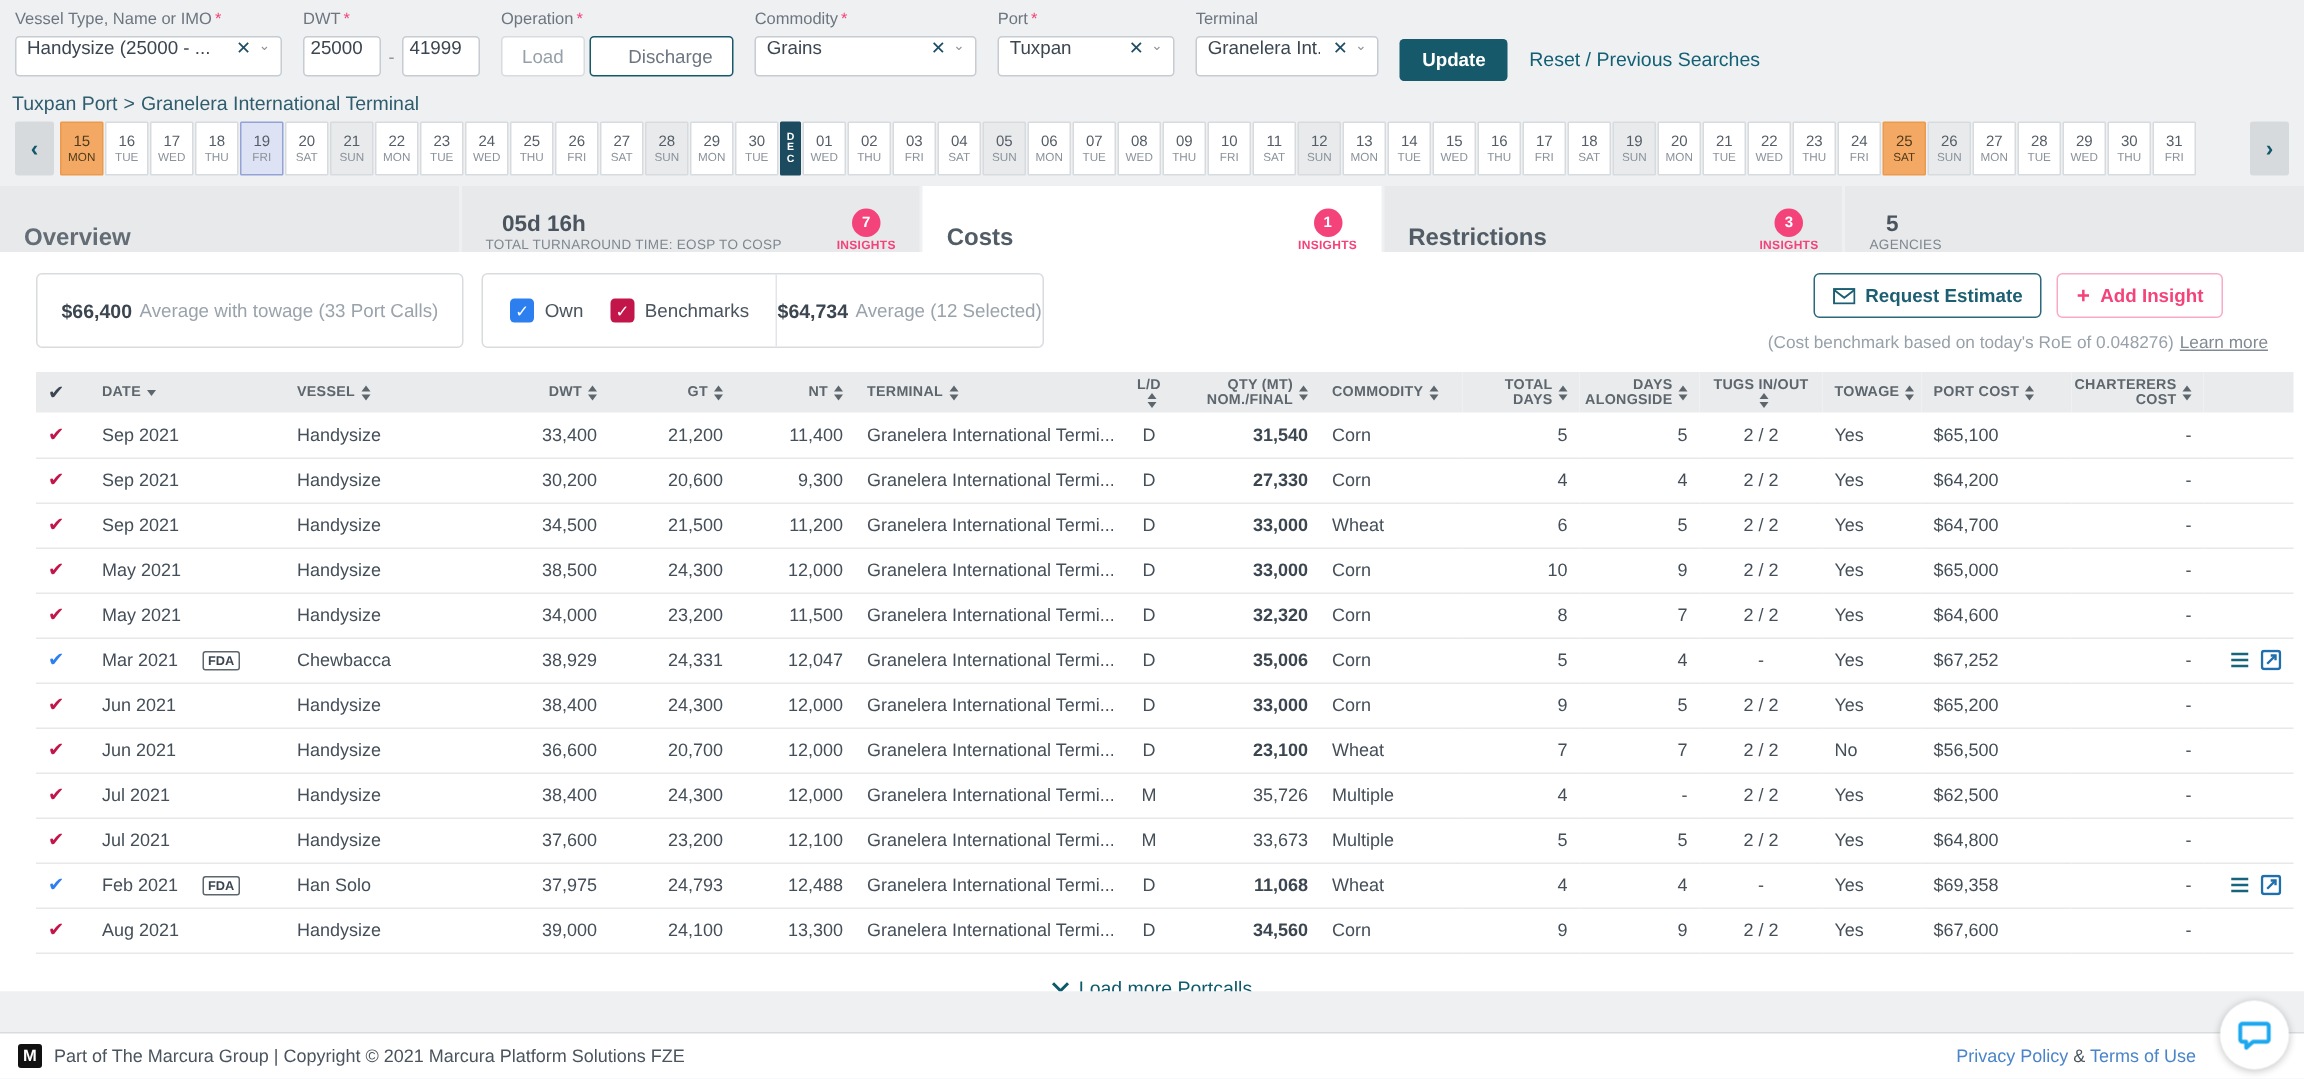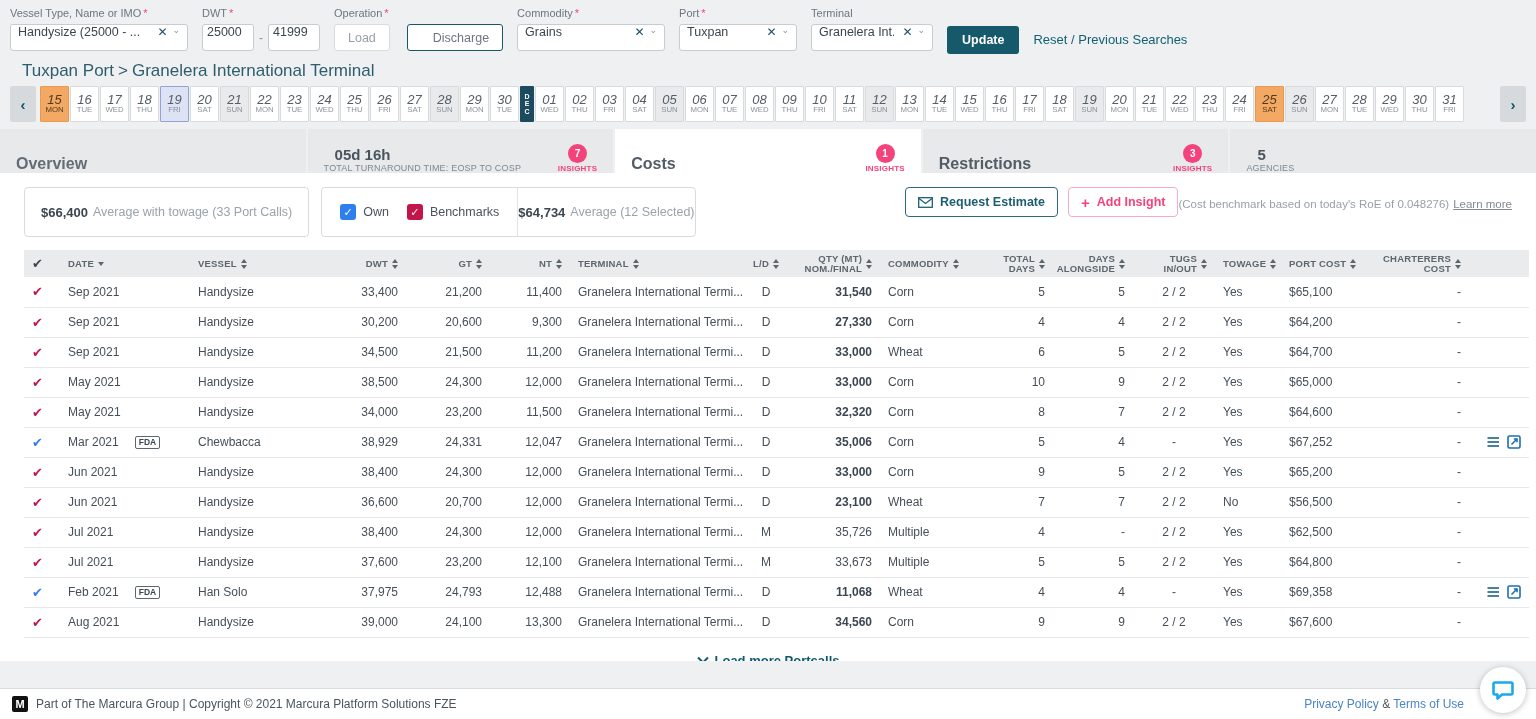--- a/index.html
+++ b/index.html
@@ -17,34 +17,34 @@
   .field .flabel { font-size:11px; color:#6d7680; margin-bottom:5px; white-space:nowrap; }
   .req { color:var(--pink,#f4437a); margin-left:2px; }
   .control, .sel { height:27px; background:#fff; border:1px solid #c6ccd1; border-radius:3px; display:flex; align-items:flex-start; font-size:12.5px; color:#3c4650; }
   .sel { padding:0 7px; cursor:pointer; }
   .sel .sel-text { flex:1; white-space:nowrap; overflow:hidden; }
   .sel .x { color:#1d4e66; font-weight:bold; font-size:12px; margin:0 5px 0 8px; }
   .sel .chev { color:#8a939b; font-size:9px; }
   .dwt-wrap { display:flex; align-items:center; gap:5px; }
   .inp { width:52px; text-align:center; padding:0 4px; }
   .dash { color:#8a939b; }
-  .op-wrap { display:flex; gap:17px; }
+  .op-wrap { display:flex; gap:3px; }
   .op-btn { height:27px; padding:0 13px; background:#fff; border:1px solid #d8dcdf; border-radius:3px; color:#97a0a8; font-size:12.5px; cursor:pointer; }
   .op-btn.active { border:1.5px solid #17596b; color:#6d7680;padding-left:25px; }
   .update-btn { margin-top:19px; height:28px; padding:0 15px; background:var(--teal,#15596b); color:#fff; border:none; border-radius:3px; font-weight:bold; font-size:12.5px; cursor:pointer; }
   .reset-link { margin-top:25px; color:var(--teal-text,#136075); font-size:13px; cursor:pointer; white-space:nowrap; }
   
-  .breadcrumb { padding:3px 22px 2px; font-size:17px; color:#2f5d6d; }
+  .breadcrumb { padding:3px 8px 2px; font-size:13px; color:#2f5d6d; }
   .breadcrumb .sep { margin:0 4px; color:#2f5d6d; }
   
   .date-strip { display:flex; align-items:stretch; padding:3px 10px 0; height:39px; }
   .nav-btn { width:26px; background:#d7dadd; border:none; border-radius:2px; color:#12576b; font-size:15px; font-weight:bold; cursor:pointer; margin-right:4px; }
   .nav-btn.next { margin:0 0 0 auto; }
   .day { width:29px; margin-right:1px; background:#fff; border:1px solid #d8dbde; border-radius:1px; display:flex; flex-direction:column; align-items:center; justify-content:center; cursor:pointer; }
-  .day .num { font-size:13px; color:#555d66; line-height:11px;font-style:italic; }
+  .day .num { font-size:10px; color:#555d66; line-height:11px; }
   .day .dow { font-size:7.8px; color:#8a929a; line-height:9px; }
   .day.weekend { background:#e8eaec; }
   .day.orange { background:#f3a964; border-color:#eb9a4d; }
   .day.orange .num, .day.orange .dow { color:#503a1c; }
   .day.selected { background:#dde3f4; border-color:#94a3d6; }
   .month-divider { width:14px; margin-right:1px; background:#1c4a5f; border-radius:1px; color:#fff; font-size:7px; font-weight:bold; display:flex; flex-direction:column; align-items:center; justify-content:center; line-height:7.5px; }
   
   .tabs { display:flex; margin-top:7px; height:44px; }
   .tab { flex:1; background:#e7e9ea; display:flex; align-items:flex-end; padding:0 16px; margin-right:2px; cursor:pointer; }
   .tab:last-child { margin-right:0; }
@@ -62,54 +62,54 @@
   .big-val { font-weight:bold; color:#3c4650; font-size:13px; margin-right:5px; }
   .sub-val { color:#9aa3ab; font-size:12.5px; }
   .sum-box.split { padding:0; }
   .chk-group { display:flex; align-items:center; gap:18px; padding:0 18px; }
   .chk { display:flex; align-items:center; gap:7px; cursor:pointer; }
   .chkbox { width:16px; height:16px; border-radius:3px; display:flex; align-items:center; justify-content:center; color:#fff; font-size:11px; }
   .chkbox.blue { background:#2d7ff0; }
   .chkbox.red { background:#c2154a; }
   .chk .chk-label { color:#4a545e; font-size:12.5px; }
   .sel-avg { border-left:1px solid #e2e5e8; height:100%; display:flex; align-items:center; padding:0 0; }
-  .actions-col { margin-left:auto; display:flex; align-items:flex-start; }
+  .actions-col { margin-left:auto; display:flex; flex-direction:column; align-items:center; }
   .btn-row { display:flex; gap:10px; }
   .ghost-btn { height:30px; border-radius:4px; background:#fff; display:flex; align-items:center; gap:7px; padding:0 12px; font-size:12.5px; font-weight:bold; cursor:pointer; }
   .ghost-btn.teal { border:1px solid #2a6a7c; color:#1d5f72; }
   .ghost-btn.pink { border:1px solid #f9aac6; color:var(--pink,#f4437a); }
   .plus { font-size:15px; font-weight:bold; }
   .note { margin-top:11px; font-size:11.5px; color:#98a1a9; }
   .note .lm { color:#818a92; text-decoration:underline; cursor:pointer; margin-left:4px; }
   
   table { width:100%; border-collapse:collapse; table-layout:fixed; margin-top:13px; }
   thead th { background:#e9ebed; height:27px; font-size:9.5px; font-weight:bold; color:#5d666d; padding:2px 8px; letter-spacing:.2px; }
   th .th-in { display:flex; align-items:center; }
   th.al-right .th-in { justify-content:flex-end; }
-  th.al-center .th-in { justify-content:center; }
+  th.al-center .th-in { justify-content:center;flex-direction:column; }
   .hlabel { display:flex; flex-direction:column; align-items:flex-end; line-height:10px; text-align:right; }
   th.al-left .hlabel { align-items:flex-start; text-align:left; }
   .sort { display:inline-flex; flex-direction:column; gap:2px; margin-left:4px; }
   .sort i { display:block; width:0; height:0; border-left:3.5px solid transparent; border-right:3.5px solid transparent; }
   .sort i.up { border-bottom:4px solid #5d666d; }
   .sort i.down { border-top:4px solid #5d666d; }
   .hcheck { color:#3c4650; font-size:13px; font-weight:bold; }
   tbody tr { border-bottom:1px solid #e6e8ea; height:30px; }
   td { padding:2px 8px; font-size:12px; color:#454f59; white-space:nowrap; overflow:hidden; }
   td.al-right { text-align:right; }
   td.al-center { text-align:center; }
   .check-icon { font-size:13px; font-weight:bold; cursor:pointer; }
   .check-icon.red { color:#c2154a; }
   .check-icon.blue { color:#2d7ff0; }
   .fda-badge { display:inline-block; border:1px solid #5d666d; border-radius:2px; font-size:8.5px; font-weight:bold; color:#3c4650; padding:0px 3px; margin-left:16px; line-height:11px; vertical-align:1px; }
   .v-qty.bold { font-weight:bold; color:#3c4650; }
   .row-actions { display:flex; gap:8px; justify-content:flex-end; align-items:center; }
   .row-actions.hidden { visibility:hidden; }
   .row-actions svg { cursor:pointer; }
-  .load-more { display:flex; align-items:center; justify-content:center; gap:6px; padding:15px 0 12px; color:#0e5a6d; font-weight:bold; font-size:13px; cursor:pointer; }
+  .load-more { display:flex; align-items:center; justify-content:center; gap:6px; padding:15px 0 12px; color:#0e5a6d; font-weight:normal; font-size:13px; cursor:pointer; }
   
   .bottom-gap { height:27px; background:var(--page-bg,#eef0f2); }
   .footer { height:31px; background:#fff; border-top:1px solid #d9dcdf; display:flex; align-items:center; padding:0 12px; }
   .m-logo { width:16px; height:16px; background:#111; color:#fff; border-radius:2px; font-size:11px; font-weight:bold; display:flex; align-items:center; justify-content:center; margin-right:8px; }
   .foot-text { font-size:12px; color:#4a545e; }
   .foot-links { margin-left:auto; margin-right:60px; font-size:12px; color:#4a545e; }
   .foot-links .flink { color:#4a84c9; cursor:pointer; }
   .chat-bubble { position:fixed; right:10px; bottom:6px; width:46px; height:46px; border-radius:50%; background:#fff; box-shadow:0 1px 6px rgba(0,0,0,.25); display:flex; align-items:center; justify-content:center; cursor:pointer; }
 </style>
 </head>

